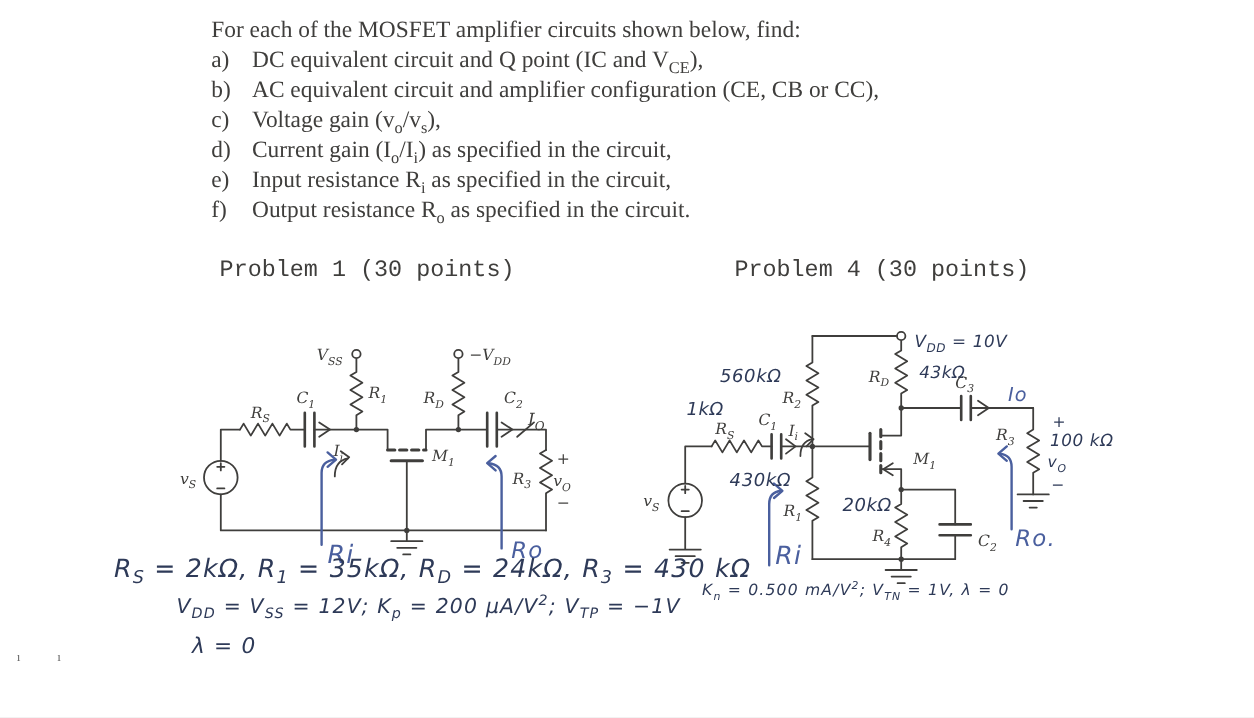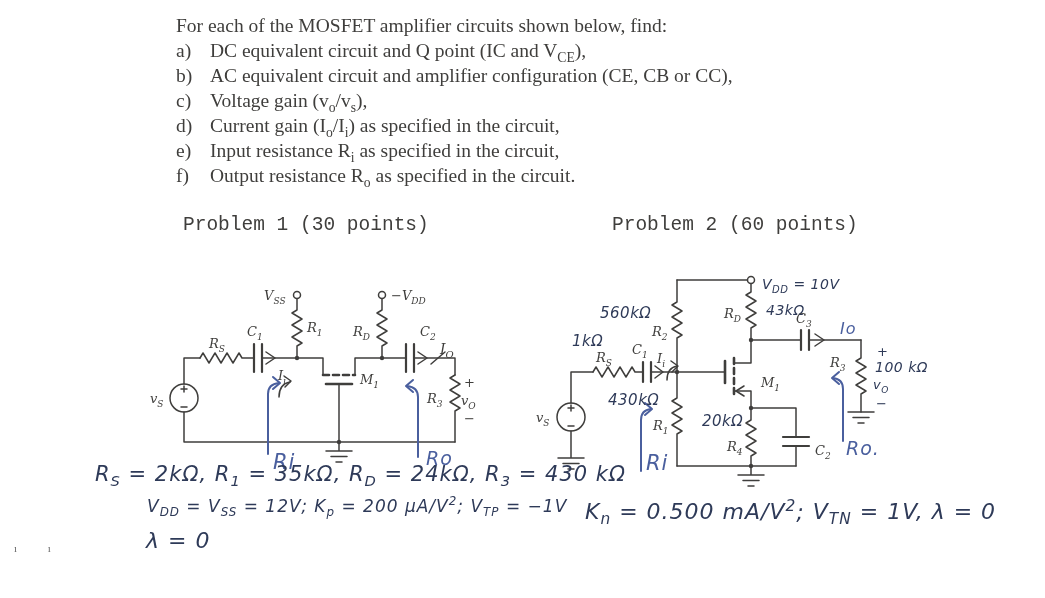--- a/index.html
+++ b/index.html
@@ -32,22 +32,22 @@
   .bluestroke{stroke:var(--blue);stroke-width:2;fill:none;stroke-linecap:round;stroke-linejoin:round;}
   .lblfont-p{font-family:"DejaVu Serif", serif;font-style:italic;fill:var(--print);}
   .lblfont-h{font-family:"DejaVu Sans", sans-serif;font-style:italic;fill:var(--hand);letter-spacing:0.5px;}
   .lblfont-b{font-family:"DejaVu Sans", sans-serif;font-style:italic;fill:var(--blue);letter-spacing:1px;}
 
   
   .hw{position:absolute;font-family:"DejaVu Sans", sans-serif;font-style:italic;
       color:var(--hand);letter-spacing:1px;white-space:nowrap;}
   #v1-line1{left:95px;top:462px;font-size:21px;text-align:center;}
   #v1-line2{left:103px;top:496px;font-size:17px;margin-left:44px;}
-  #v1-line3{left:146px;top:528px;font-size:22px;}
-  #v2-line1{left:585px;top:499px;font-size:22px;}
+  #v1-line3{left:160px;top:528px;font-size:18px;}
+  #v2-line1{left:585px;top:485px;font-size:13px;}
   #corner{position:absolute;left:14px;top:542px;font-size:11px;color:#6a6a6a;letter-spacing:14px;}
 </style>
 </head>
 <body>
 
 <div id="page">
 
   <div id="header">
     <div class="hline">
       <span class="htxt">For each of the MOSFET amplifier circuits shown below, find:</span>
@@ -74,21 +74,21 @@
           <span class="htxt">Input resistance R<sub>i</sub> as specified in the circuit,</span>
         </div>
         <div class="hline">
           <span class="hlbl">f)</span>
           <span class="htxt">Output resistance R<sub>o</sub> as specified in the circuit.</span>
         </div>
       </div>
   </div>
 
   <div class="ptitle" id="p1-title">Problem 1 (30 points)</div>
-  <div class="ptitle" id="p2-title">Problem 2 (60 points)</div>
+  <div class="ptitle" id="p2-title">Problem 4 (30 points)</div>
 
   <svg id="c1" class="circ" width="365" height="200" viewBox="0 0 365 200">
 
     <circle class="term" cx="44" cy="118" r="14"></circle>
     <path class="wire" d="M44 106 V112 M41 109 H47"></path>
     <path class="wire" d="M41 127 H47"></path>
 
     <path class="wire" d="M44 104 V78 H60"></path>
     <path class="wire" d="M60 78 l3 -5 l6 10 l6 -10 l6 10 l6 -10 l6 10 l6 -10 l3 5 L114 78"></path>
     <path class="plate" d="M114 64 V92 M122 64 V92"></path>

